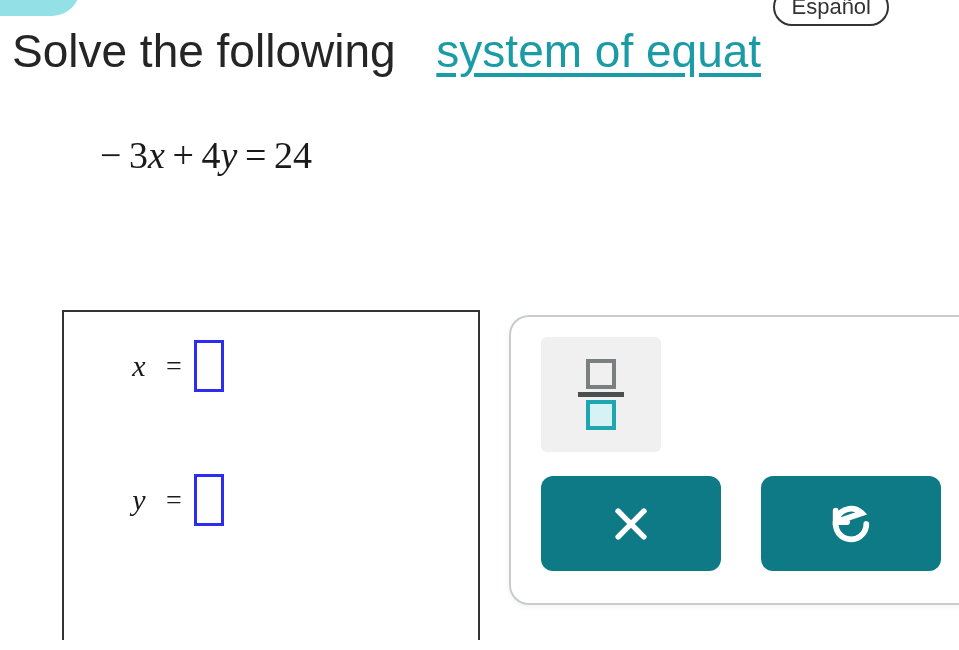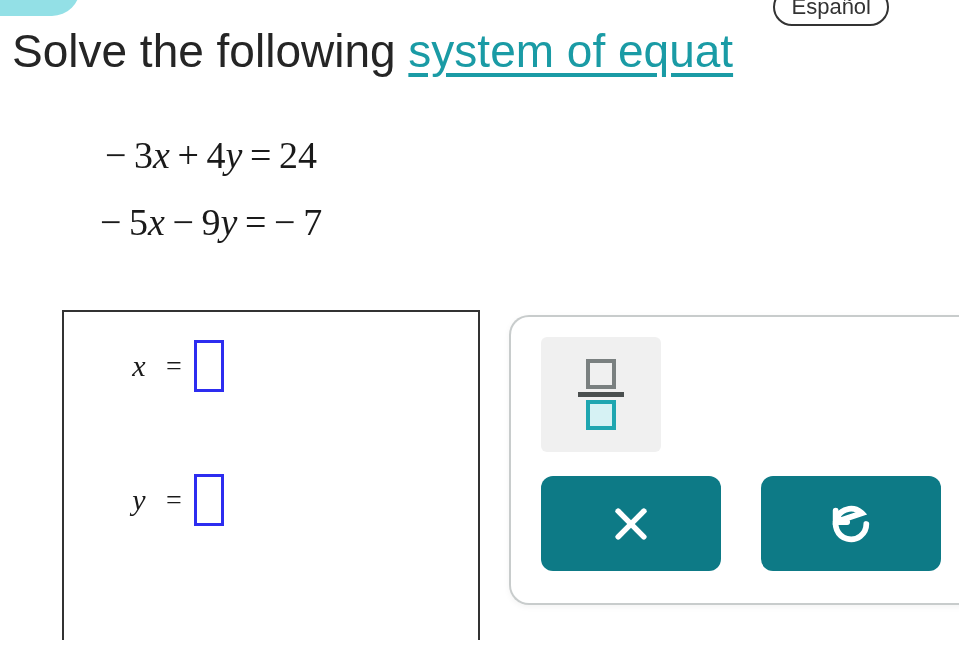--- a/index.html
+++ b/index.html
@@ -40,20 +40,21 @@
       top: 24px;
       left: 12px;
       font-size: 46px;
       color: #252525;
       white-space: nowrap;
     }
     .question-link {
       color: #1a9ba5;
       text-decoration: underline;
       text-underline-offset: 6px;
+      margin-left: 28px;
     }
     .equations {
       position: absolute;
       top: 125px;
       left: 100px;
       font-family: 'Times New Roman', Times, serif;
       font-size: 38px;
       color: #1a1a1a;
       line-height: 1.6;
       text-align: center;
@@ -172,21 +173,20 @@
 <div class="language-pill">
   <span>Español</span>
 </div>
 
 <div class="question-text">
   <span>Solve the following </span><a href="#" class="question-link">system of equat</a>
 </div>
 
 <div class="equations">
   <div class="eqline">− 3<span style="font-style:italic">x</span> + 4<span style="font-style:italic">y</span> = 24</div>
-  <div class="eqline">− 5<span style="font-style:italic">x</span> − 9<span style="font-style:italic">y</span> = − 7</div>
 </div>
 
 <div class="answer-box">
   <div class="answer-row">
     <span class="answer-var">x</span>
     <span class="answer-eq">=</span>
     <input type="text" class="answer-input" value="" style="">
   </div>
   <div class="answer-row">
     <span class="answer-var">y</span>

